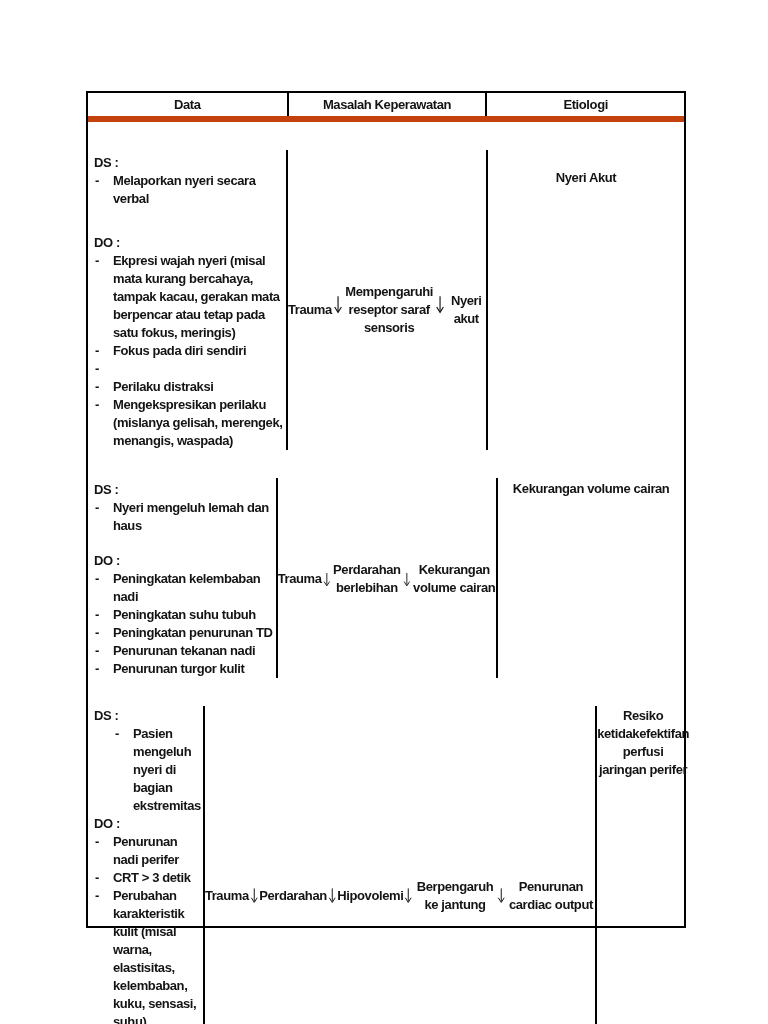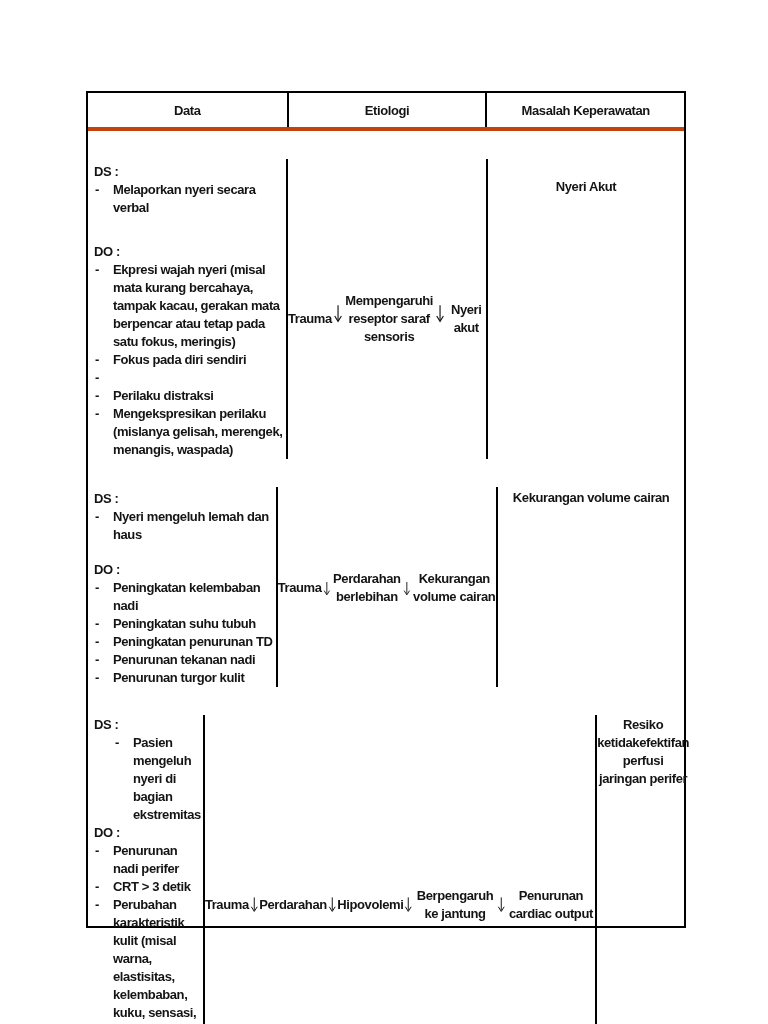--- a/index.html
+++ b/index.html
@@ -4,21 +4,21 @@
 <style>
   * { margin:0; padding:0; box-sizing:border-box; }
   html,body { width:768px; height:1024px; background:#ffffff; }
   body { font-family:"Liberation Sans", sans-serif; color:#141414; }
   .page { position:relative; width:768px; height:1024px; background:#ffffff; overflow:hidden; }
 
   .doc-table {
     position:absolute; left:86px; top:91px; width:600px; height:837px;
     border:2px solid #000; font-weight:bold; font-size:13px; letter-spacing:-0.4px;
   }
-  .t-header { display:grid; grid-template-columns:1fr 1fr 1fr; height:38px; border-bottom:4px solid #c2410c; }
+  .t-header { display:grid; grid-template-columns:1fr 1fr 1fr; height:29px; border-bottom:6px solid #c2410c; }
   .th { display:flex; align-items:center; justify-content:center; font-size:13px; }
   .th + .th { border-left:2px solid #000; }
 
   .t-body { display:flex; flex-direction:column; height:812px; }
   .t-row { display:grid; grid-template-columns:1fr 1fr 1fr;margin-top:28px; }
   .t-row .td + .td { border-left:2px solid #000; }
   .row1 { height:366px; }
   .row2 { height:209px; }
   .row3 { flex:1; }
 
@@ -50,22 +50,22 @@
   .row3 .col-masalah { padding-top:1px; }
 </style>
 </head>
 <body>
 
 <div class="page">
   <div class="doc-table">
 
     <div class="t-header">
       <div class="th">Data</div>
+      <div class="th">Masalah Keperawatan</div>
       <div class="th">Etiologi</div>
-      <div class="th">Masalah Keperawatan</div>
     </div>
 
     <div class="t-body">
 
       <div class="t-row row1">
         <div class="td col-data">
           <div class="sect-label">DS :</div>
           <ul class="blist">
             <li>
               <span class="dash">-</span>

